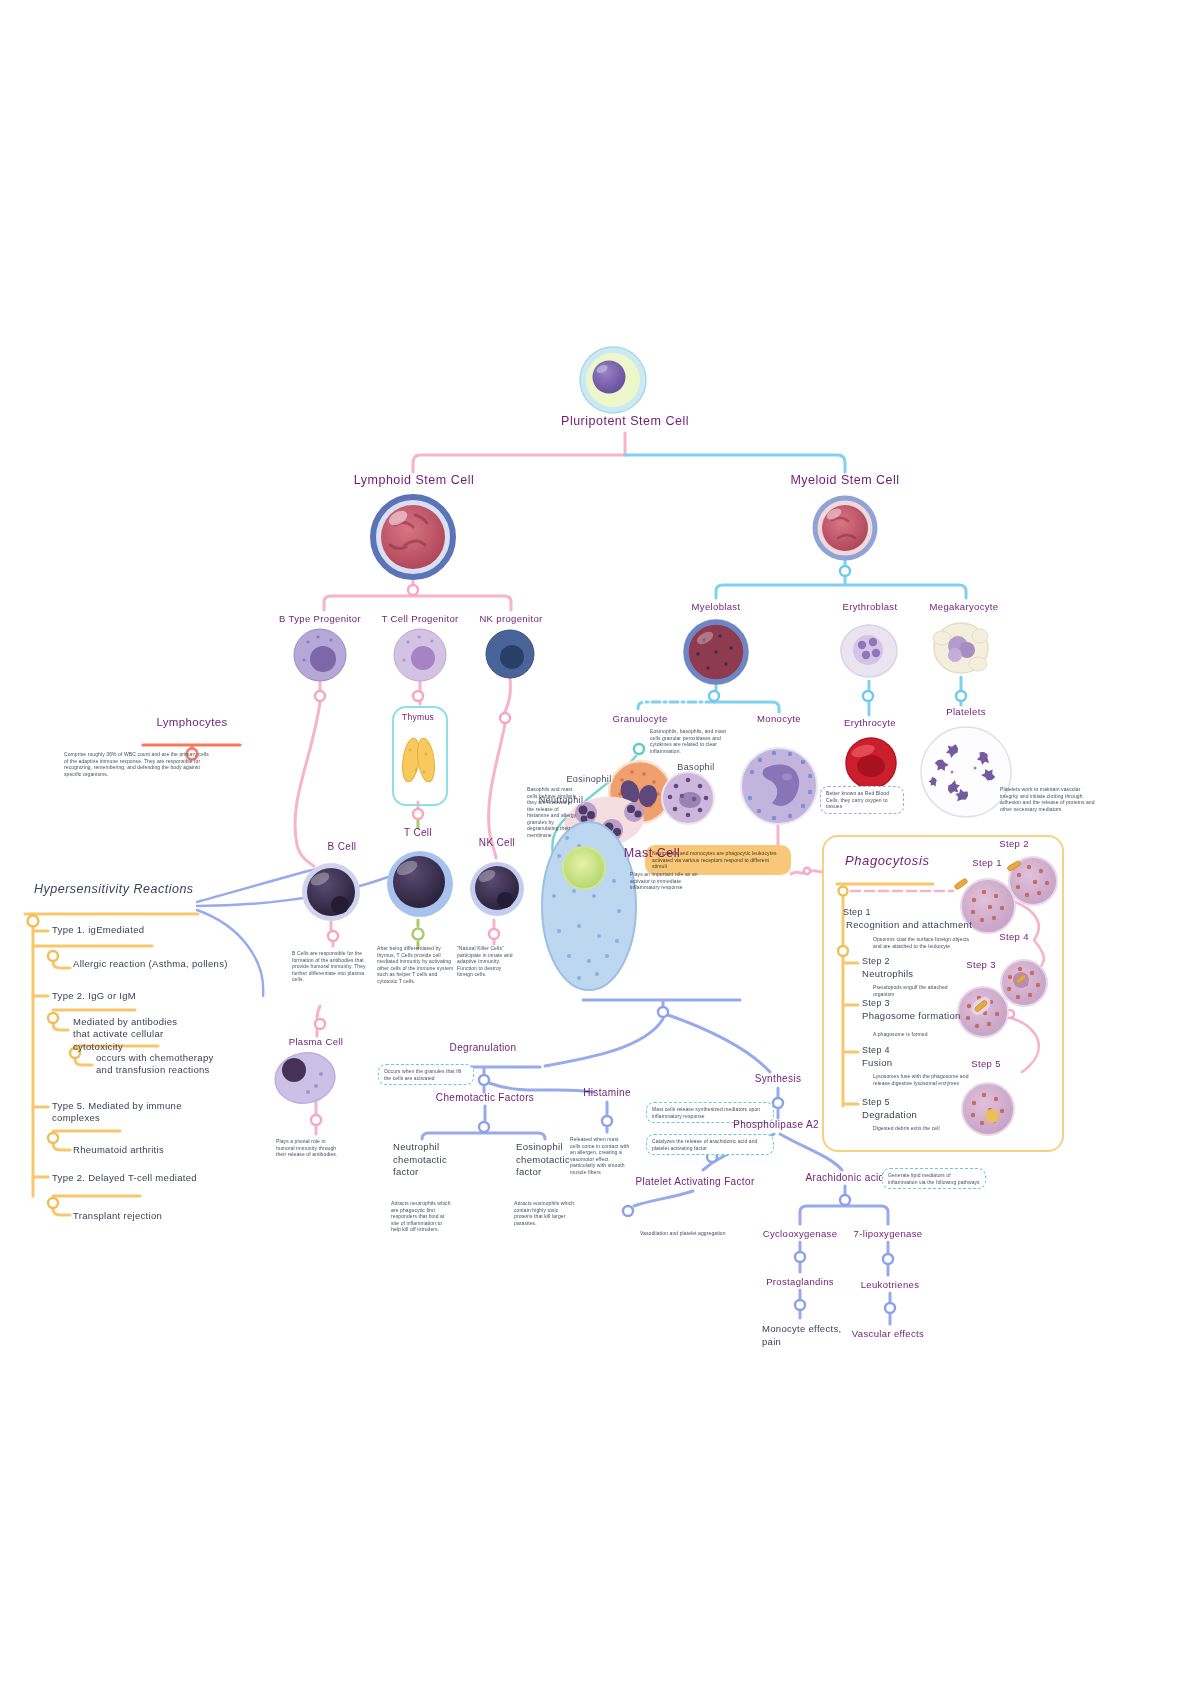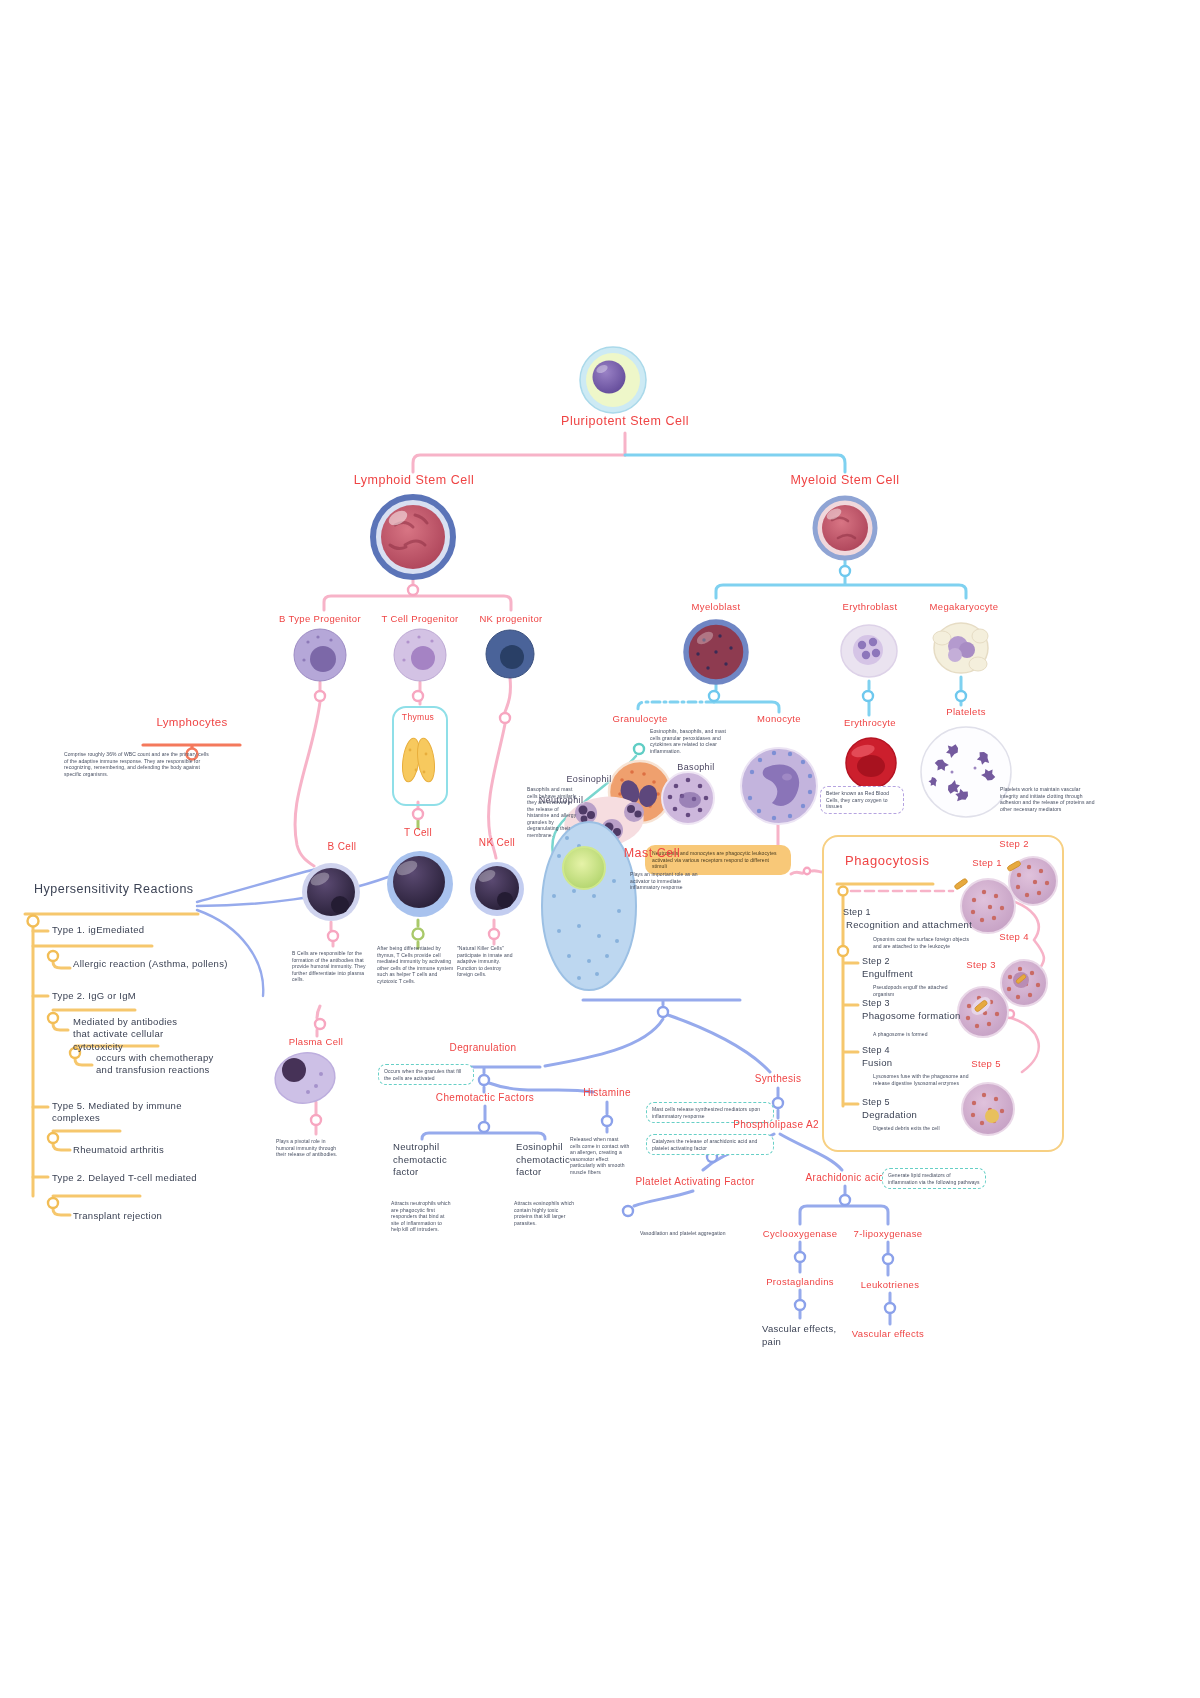--- a/index.html
+++ b/index.html
@@ -1,24 +1,24 @@
 <!DOCTYPE html>
 <html><head>
 <meta charset="utf-8">
 <style>
   html,body{margin:0;padding:0;background:#fff;}
   #canvas{position:relative;width:1200px;height:1698px;background:#ffffff;overflow:hidden;
           font-family:"Liberation Sans",sans-serif;}
   #art{position:absolute;left:0;top:0;}
-  .lbl{position:absolute;transform:translateX(-50%);font-size:10px;color:#ef4444;
+  .lbl{position:absolute;transform:translateX(-50%);font-size:10px;color:#701a75;
        white-space:nowrap;letter-spacing:.35px;}
   .lg{font-size:12.5px;letter-spacing:.5px;}
   .sm{font-size:9.5px;}
   .xs{font-size:8.5px;}
-  .left{transform:none;}
+  .left{transform:none;font-style:italic;}
   .halo{font-size:9px;color:#4a4560;text-shadow:0 0 2px #fff,0 0 3px #fff,1px 1px 2px #fff,
         -1px -1px 2px #fff,0 0 4px #fff;}
   .note{position:absolute;font-size:5px;line-height:1.3;color:#454d60;letter-spacing:.1px;}
   .mlabel{position:absolute;font-size:9.5px;line-height:1.32;color:#3b4254;
           white-space:pre-line;letter-spacing:.3px;}
   .wrap{white-space:normal;line-height:1.3;}
   .teal-box{border:1px dashed #66cfc6;border-radius:8px;background:#fff;padding:3px 5px;}
   .purple-box{border:1px dashed #b5a3e0;border-radius:8px;background:#fff;padding:3px 5px;}
   .orange-box{background:#f8c878;border-radius:10px;padding:5px 7px;color:#45391f;}
   .panel{position:absolute;border:2.5px solid #f7d083;border-radius:16px;}
@@ -514,36 +514,36 @@
 <div class="lbl" style="left:776px;top:1119px">Phospholipase A2</div>
 <div class="note teal-box" style="left:646px;top:1134px;width:116px">Catalyzes the release of arachidonic acid and platelet activating factor</div>
 <div class="lbl" style="left:695px;top:1176px">Platelet Activating Factor</div>
 <div class="note" style="left:640px;top:1230px;width:88px">Vasodilation and platelet aggregation</div>
 <div class="lbl" style="left:845px;top:1172px">Arachidonic acid</div>
 <div class="note teal-box" style="left:882px;top:1168px;width:92px">Generate lipid mediators of inflammation via the following pathways</div>
 <div class="lbl sm" style="left:800px;top:1228px">Cyclooxygenase</div>
 <div class="lbl sm" style="left:888px;top:1228px">7-lipoxygenase</div>
 <div class="lbl sm" style="left:800px;top:1276px">Prostaglandins</div>
 <div class="lbl sm" style="left:890px;top:1279px">Leukotrienes</div>
-<div class="mlabel" style="left:762px;top:1323px">Vascular effects,
+<div class="mlabel" style="left:762px;top:1323px">Monocyte effects,
 pain</div>
 <div class="lbl sm" style="left:888px;top:1328px">Vascular effects</div>
 
 <div class="lbl left" style="left:845px;top:853px;font-size:13px;letter-spacing:.6px">Phagocytosis</div>
 <div class="lbl sm" style="left:987px;top:857px">Step 1</div>
 <div class="lbl sm" style="left:1014px;top:838px">Step 2</div>
 <div class="lbl sm" style="left:981px;top:959px">Step 3</div>
 <div class="lbl sm" style="left:1014px;top:931px">Step 4</div>
 <div class="lbl sm" style="left:986px;top:1058px">Step 5</div>
 
 <div class="step-head" style="left:843px;top:907px">Step 1</div>
 <div class="step-name" style="left:846px;top:919px">Recognition and attachment</div>
 <div class="note" style="left:873px;top:936px;width:100px">Opsonins coat the surface foreign objects and are attached to the leukocyte</div>
 <div class="step-head" style="left:862px;top:956px">Step 2</div>
-<div class="step-name" style="left:862px;top:968px">Engulfment</div>
+<div class="step-name" style="left:862px;top:968px">Neutrophils</div>
 <div class="note" style="left:873px;top:984px;width:92px">Pseudopods engulf the attached organism</div>
 <div class="step-head" style="left:862px;top:998px">Step 3</div>
 <div class="step-name" style="left:862px;top:1010px">Phagosome formation</div>
 <div class="note" style="left:873px;top:1031px;width:90px">A phagosome is formed</div>
 <div class="step-head" style="left:862px;top:1045px">Step 4</div>
 <div class="step-name" style="left:862px;top:1057px">Fusion</div>
 <div class="note" style="left:873px;top:1073px;width:96px">Lysosomes fuse with the phagosome and release digestive lysosomal enzymes</div>
 <div class="step-head" style="left:862px;top:1097px">Step 5</div>
 <div class="step-name" style="left:862px;top:1109px">Degradation</div>
 <div class="note" style="left:873px;top:1125px;width:92px">Digested debris exits the cell</div>

